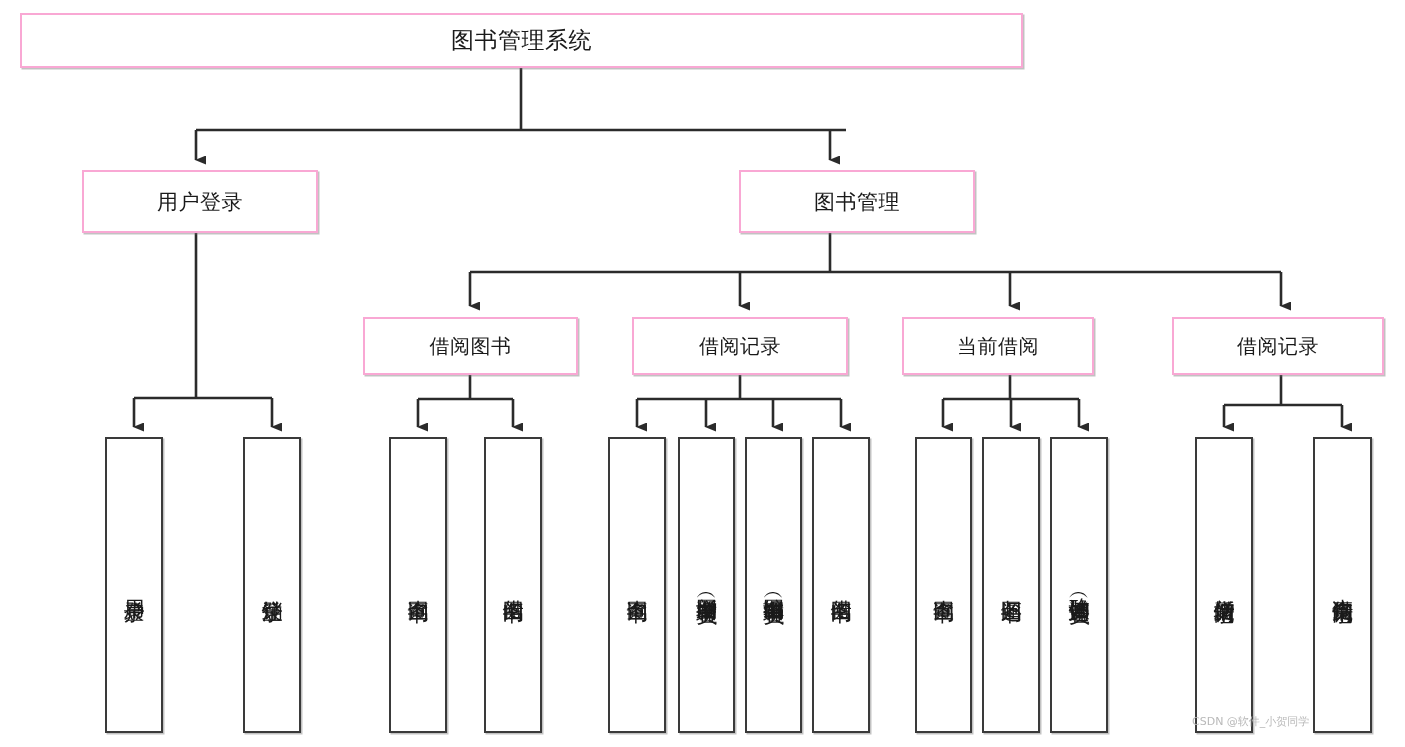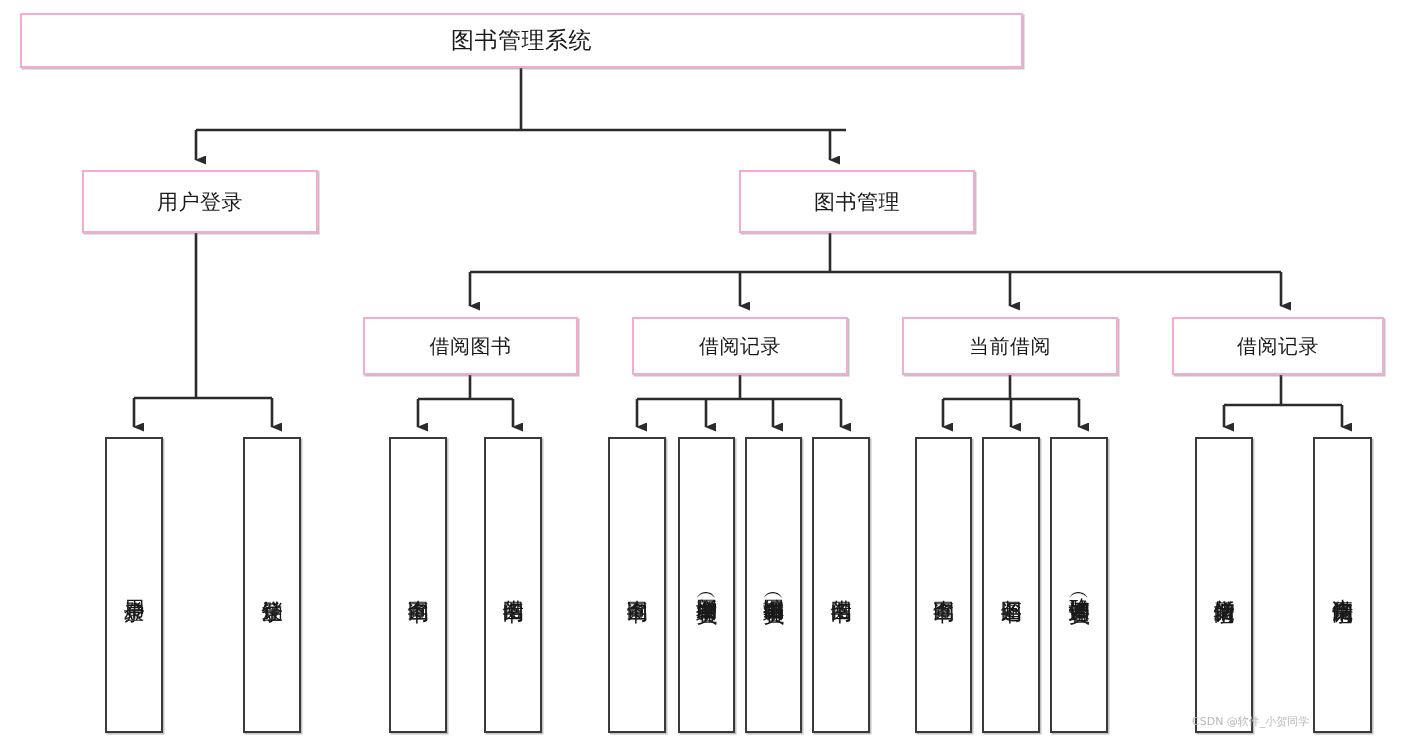--- a/index.html
+++ b/index.html
@@ -140,21 +140,21 @@
   <div class="node-box level-1" style="left:712px; top:170px; width:236px; height:63px;margin-left:27px;">
     <span class="node-label">图书管理</span>
   </div>
 
   <div class="node-box level-2" style="left:363px; top:317px; width:215px; height:58px;">
     <span class="node-label">借阅图书</span>
   </div>
   <div class="node-box level-2" style="left:632px; top:317px; width:216px; height:58px;">
     <span class="node-label">借阅记录</span>
   </div>
-  <div class="node-box level-2" style="left:902px; top:317px; width:216px; height:58px;">
+  <div class="node-box level-2" style="left:902px; top:317px; width:192px; height:58px;">
     <span class="node-label">当前借阅</span>
   </div>
   <div class="node-box level-2" style="left:1172px; top:317px; width:212px; height:58px;">
     <span class="node-label">借阅记录</span>
   </div>
 
   <div class="leaf-box" style="left:105px; top:437px; width:58px; height:296px;">
     <span class="leaf-label">用户登录</span>
   </div>
   <div class="leaf-box" style="left:243px; top:437px; width:58px; height:296px;">

